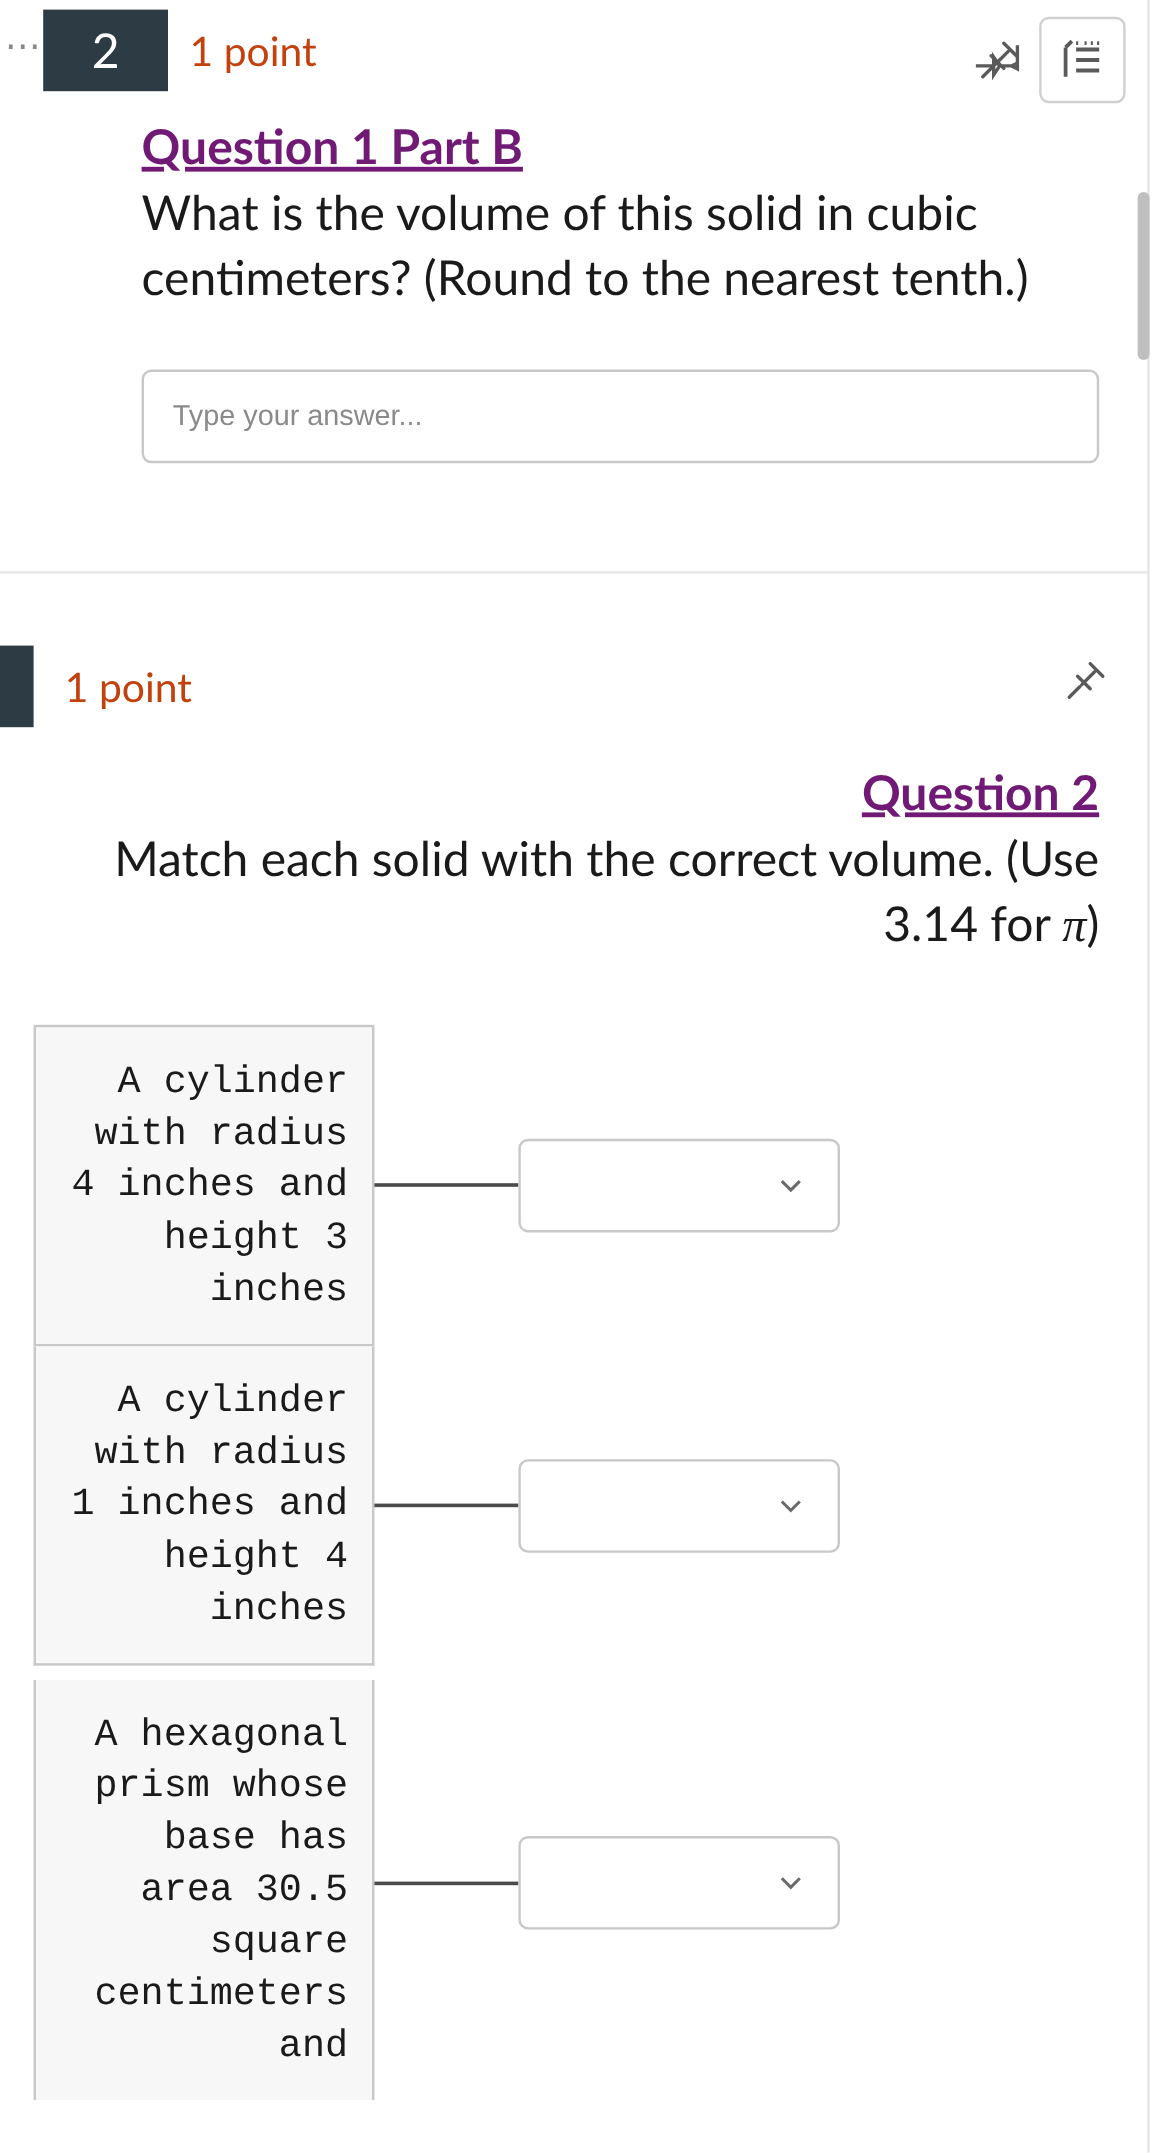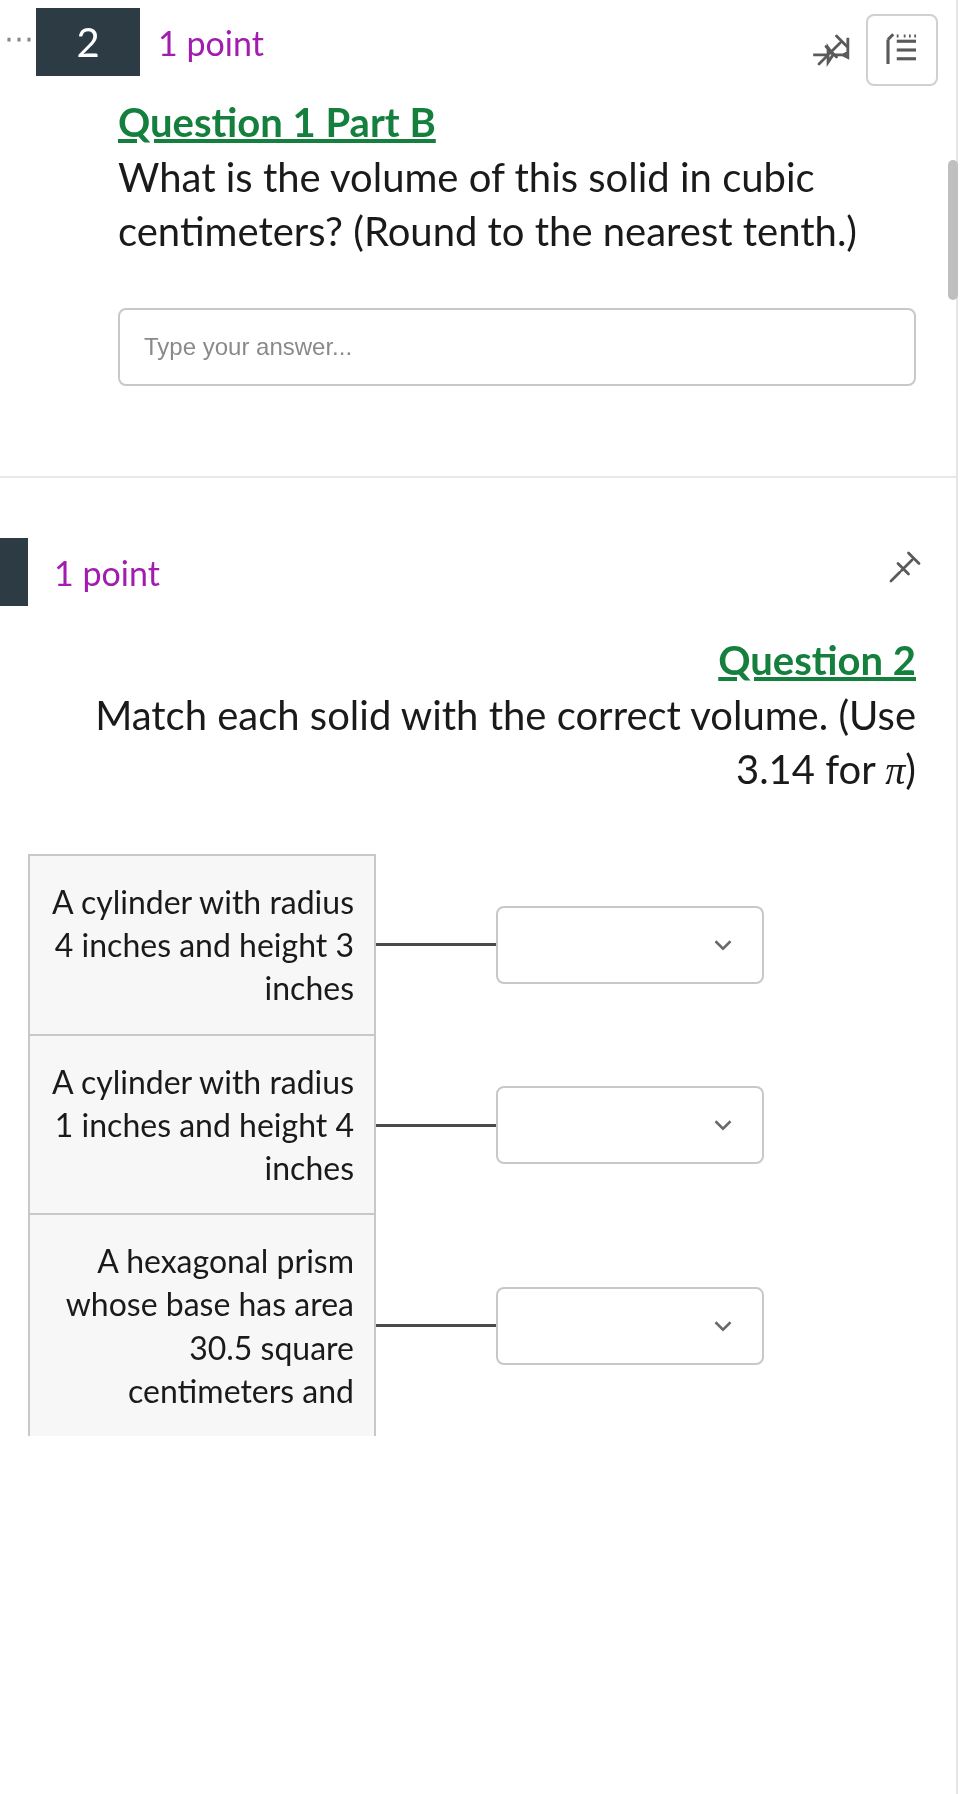--- a/index.html
+++ b/index.html
@@ -48,21 +48,21 @@
     width: 104px;
     height: 68px;
     display: flex;
     align-items: center;
     justify-content: center;
     font-size: 40px;
     margin-left: 0;
     margin-right: 18px;
   }
   .points-label {
-    color: #a21caf;
+    color: #c2410c;
     font-size: 34px;
     text-align: center;
   }
   .header-icons {
     position: absolute;
     right: 18px;
     top: 14px;
     display: flex;
     align-items: center;
     gap: 12px;
@@ -77,21 +77,21 @@
     align-items: center;
     justify-content: center;
     background: #fff;
   }
   .rubric-btn svg { width: 42px; height: 42px; display: block; }
   .q1-body { padding: 22px 40px 0 118px; }
   .q-title {
     font-weight: 700;
     font-size: 40px;
     text-decoration: underline;
-    color: #15803d;
+    color: #701a75;
     margin-bottom: 4px;
   }
   .q-text {
     font-size: 40px;
     color: #1a1a1a;
     line-height: 1.35;
   }
   .answer-input {
     margin-top: 50px;
     width: 100%;
@@ -135,27 +135,28 @@
   .match-wrap {
     margin-top: 56px;
     display: flex;
     flex-direction: column;
   }
   .match-row {
     display: flex;
     align-items: center;
   }
   .match-cell {
-    width: 348px;
+    width: 284px;
     background: #f7f7f7;
     border: 2px solid #c8c8c8;
     padding: 24px 20px;
     font-size: 32px;
     color: #1a1a1a;
     line-height: 1.35;
+    font-family: Liberation Mono, monospace;
   }
   .match-row + .match-row .match-cell { border-top: none; }
   .connector {
     width: 120px;
     height: 3px;
     background: #4a4a4a;
   }
   .dropdown {
     width: 268px;
     height: 78px;
@@ -237,21 +238,21 @@
         <div class="match-row">
           <div class="match-cell">A cylinder with radius 1 inches and height 4 inches</div>
           <div class="connector"></div>
           <div class="dropdown">
             <svg viewBox="0 0 24 24" fill="none" stroke="#6a6a6a" stroke-width="2">
                 <polyline points="6 9 12 15 18 9"></polyline>
               </svg>
           </div>
         </div>
         <div class="match-row">
-          <div class="match-cell" style="border-bottom:none;">A hexagonal prism whose base has area 30.5 square centimeters and</div>
+          <div class="match-cell" style="border-bottom:none;margin-top:12px;">A hexagonal prism whose base has area 30.5 square centimeters and</div>
           <div class="connector"></div>
           <div class="dropdown">
             <svg viewBox="0 0 24 24" fill="none" stroke="#6a6a6a" stroke-width="2">
                 <polyline points="6 9 12 15 18 9"></polyline>
               </svg>
           </div>
         </div>
       </div>
     </div>
   </div>

